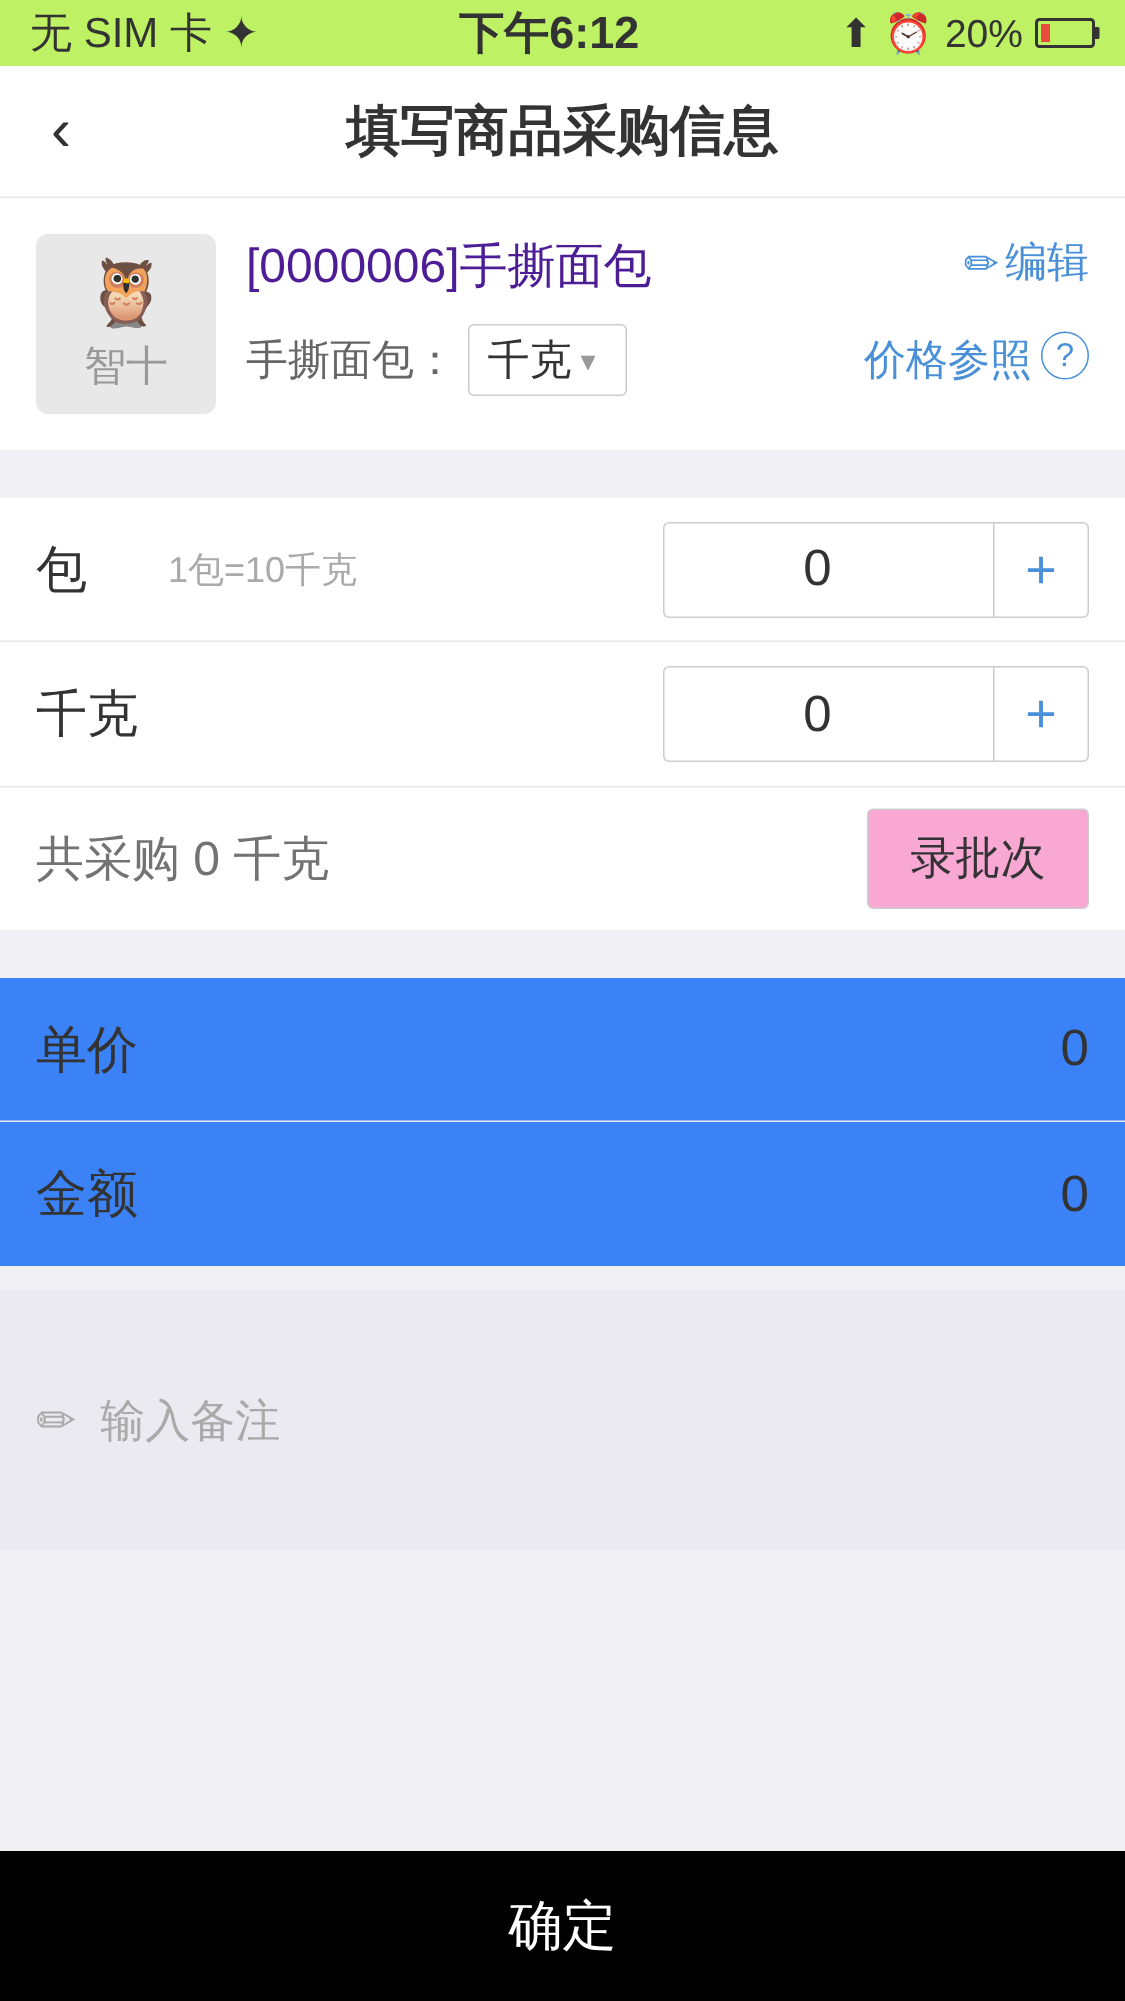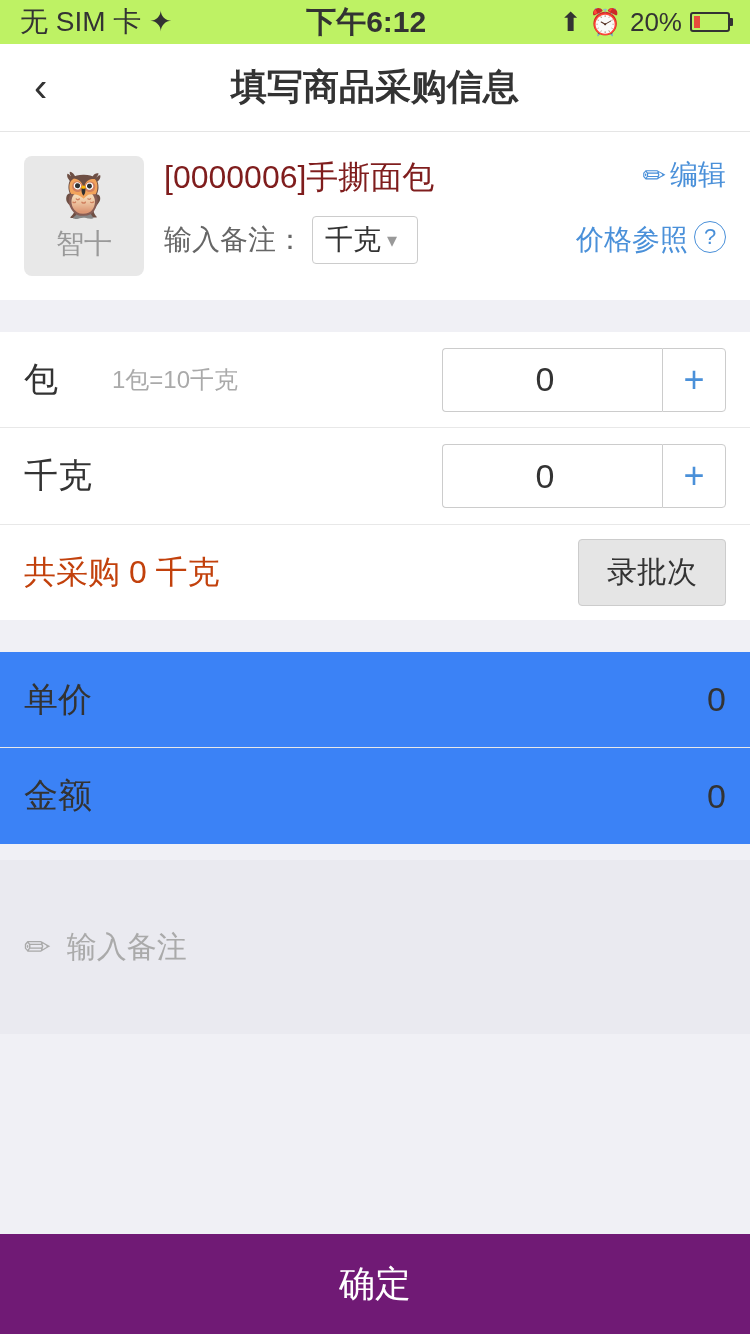--- a/index.html
+++ b/index.html
@@ -100,21 +100,21 @@
     }
     .product-name-row {
       display: flex;
       justify-content: space-between;
       align-items: flex-start;
       margin-bottom: 16px;
     }
     .product-name {
       font-size: 32px;
       font-weight: 500;
-      color: #7f1d1d;
+      color: #4c1d95;
     }
     .edit-btn {
       color: #4a90d9;
       font-size: 28px;
       display: flex;
       align-items: center;
       gap: 4px;
       cursor: pointer;
     }
     .purchase-unit-row {
@@ -217,29 +217,29 @@
       display: flex;
       align-items: center;
       justify-content: space-between;
       padding: 0 24px;
       height: 96px;
       background: #fff;
       border-top: 1px solid #e8e8e8;
     }
     .summary-text {
       font-size: 32px;
-      color: #c2410c;
+      color: #737373;
     }
     .batch-btn {
       border: 1px solid #ccc;
       border-radius: 4px;
       padding: 12px 28px;
       font-size: 30px;
       color: #333;
-      background: #e5e5e5;
+      background: #f9a8d4;
       cursor: pointer;
     }
 
     
     .info-section {
       background: #3b82f6;
       margin-top: 16px;
     }
     .info-row {
       display: flex;
@@ -288,21 +288,21 @@
     }
     .spacer {
       flex: 1;
       background: #f0f0f5;
       min-height: 200px;
     }
 
     
     .confirm-bar {
       height: 100px;
-      background: #701a75;
+      background: #000000;
       display: flex;
       align-items: center;
       justify-content: center;
       cursor: pointer;
       position: fixed;
       bottom: 0;
       width: 750px;
     }
     .confirm-text {
       font-size: 36px;
@@ -344,21 +344,21 @@
     <div class="product-info">
       <div class="product-name-row">
         <span class="product-name">[0000006]手撕面包</span>
         <span class="edit-btn">
           <span>✏</span>
           <span>编辑</span>
         </span>
       </div>
       <div class="purchase-unit-row">
         <div style="display:flex;align-items:center;gap:8px;">
-          <span class="purchase-unit-label">输入备注：</span>
+          <span class="purchase-unit-label">手撕面包：</span>
           <span class="unit-select">
             <span>千克</span>
             <span style="font-size:20px;color:#999;">▾</span>
           </span>
         </div>
         <span class="price-ref">
           <span>价格参照</span>
           <span style="width:32px;height:32px;border:1px solid #4a90d9;border-radius:50%;display:flex;align-items:center;justify-content:center;font-size:22px;">?</span>
         </span>
       </div>

